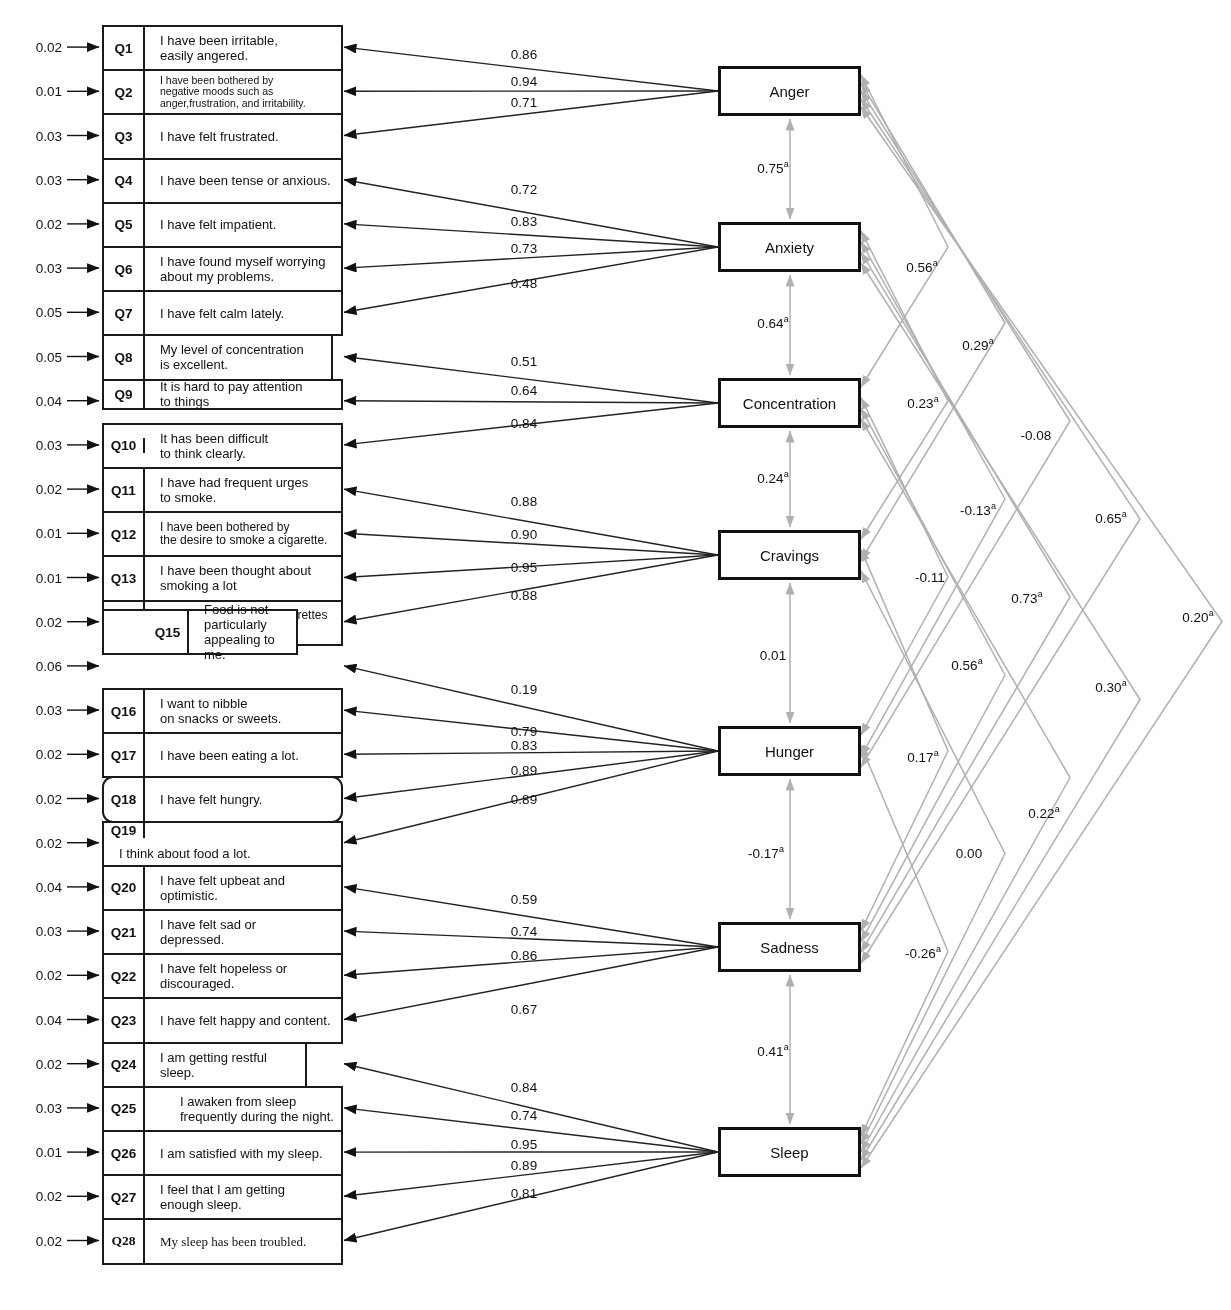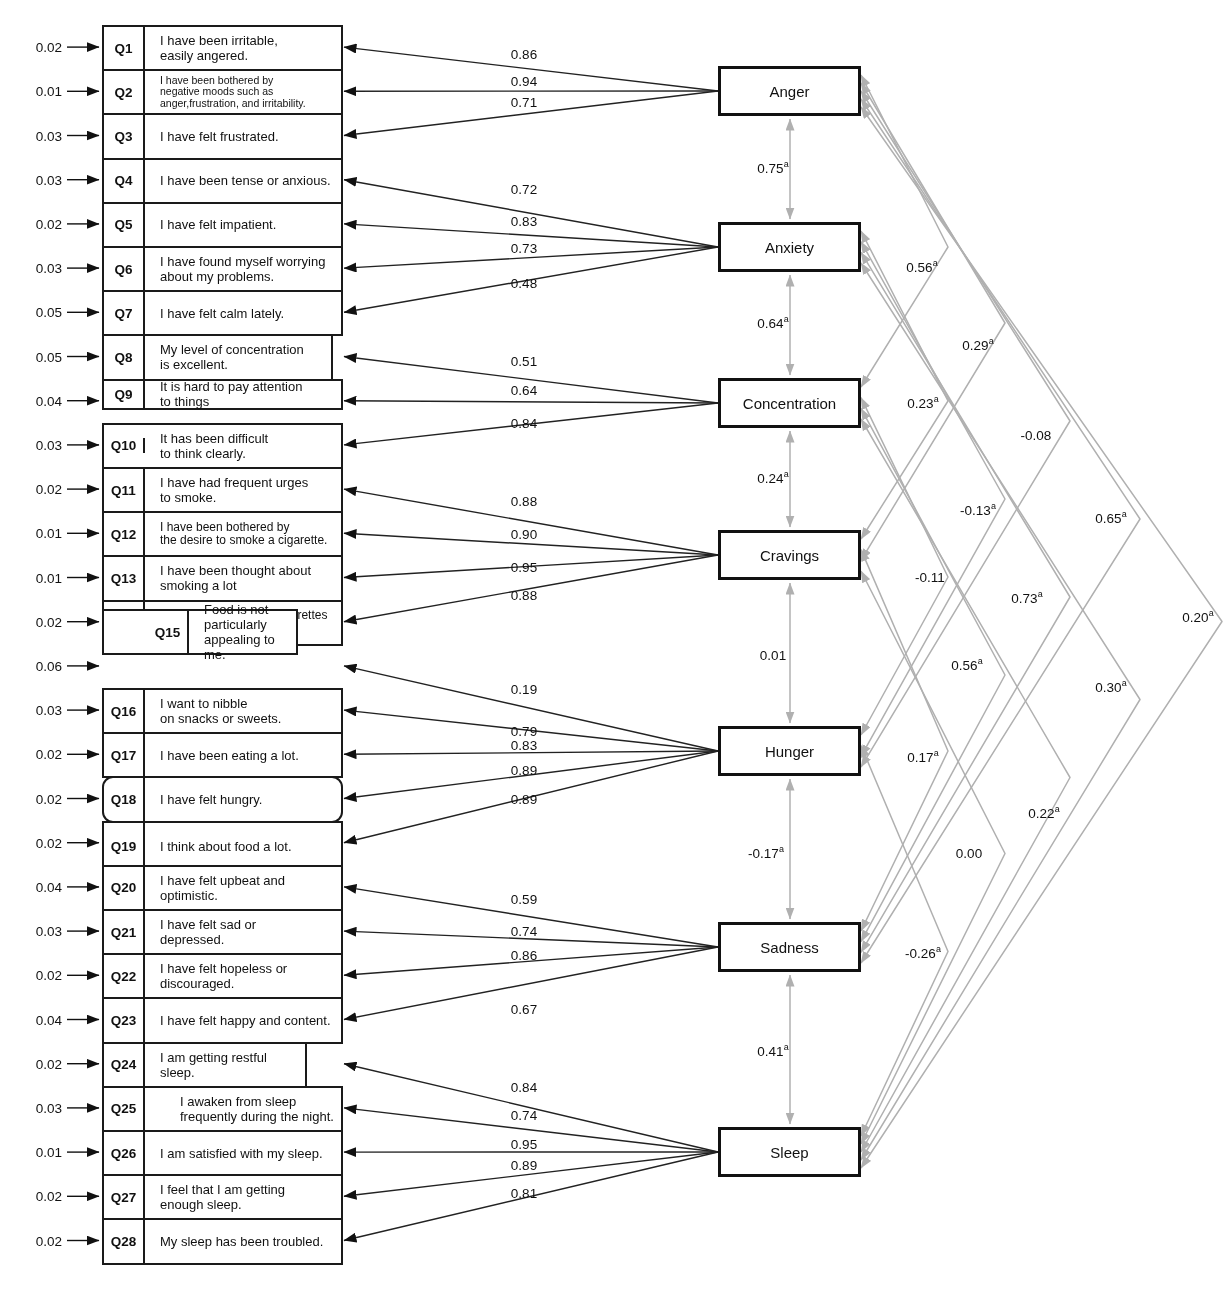--- a/index.html
+++ b/index.html
@@ -227,21 +227,21 @@
       <div class="qtext">I have been eating a lot.</div>
     </div>
     <div class="err" style="top: 754.3px;">0.02</div>
     <div class="load" style="left: 524px; top: 745px;">0.83</div>
     <div class="row" style="left: 102px; top: 776.4px; width: 241px; height: 46.2px; border-radius: 11px;">
       <div class="qid">Q18</div>
       <div class="qtext">I have felt hungry.</div>
     </div>
     <div class="err" style="top: 798.5px;">0.02</div>
     <div class="load" style="left: 524px; top: 770px;">0.89</div>
-    <div class="row" style="left: 102px; top: 820.6px; width: 241px; height: 51px;">
+    <div class="row" style="left: 102px; top: 820.6px; width: 241px; height: 51px; flex-direction: column;">
       <div class="qid">Q19</div>
       <div class="qtext">I think about food a lot.</div>
     </div>
     <div class="err" style="top: 842.7px;">0.02</div>
     <div class="load" style="left: 524px; top: 799px;">0.89</div>
     <div class="row" style="left: 102px; top: 864.8px; width: 241px; height: 46.2px;">
       <div class="qid">Q20</div>
       <div class="qtext">I have felt upbeat and
 optimistic.</div>
     </div>
@@ -286,21 +286,21 @@
     </div>
     <div class="err" style="top: 1152.1px;">0.01</div>
     <div class="load" style="left: 524px; top: 1144px;">0.95</div>
     <div class="row" style="left: 102px; top: 1174.2px; width: 241px; height: 46.2px;">
       <div class="qid">Q27</div>
       <div class="qtext">I feel that I am getting
 enough sleep.</div>
     </div>
     <div class="err" style="top: 1196.3px;">0.02</div>
     <div class="load" style="left: 524px; top: 1165px;">0.89</div>
-    <div class="row" style="left: 102px; top: 1218.4px; width: 241px; height: 46.2px;">
+    <div class="row" style="left: 102px; top: 1218.4px; width: 241px; height: 46.2px; font-family: Liberation Serif, serif;">
       <div class="qid">Q28</div>
       <div class="qtext">My sleep has been troubled.</div>
     </div>
     <div class="err" style="top: 1240.5px;">0.02</div>
     <div class="load" style="left: 524px; top: 1193px;">0.81</div>
     <div class="factor" style="left: 718px; top: 66px;">Anger</div>
     <div class="factor" style="left: 718px; top: 222px;">Anxiety</div>
     <div class="factor" style="left: 718px; top: 378px;">Concentration</div>
     <div class="factor" style="left: 718px; top: 530px;">Cravings</div>
     <div class="factor" style="left: 718px; top: 726px;">Hunger</div>

